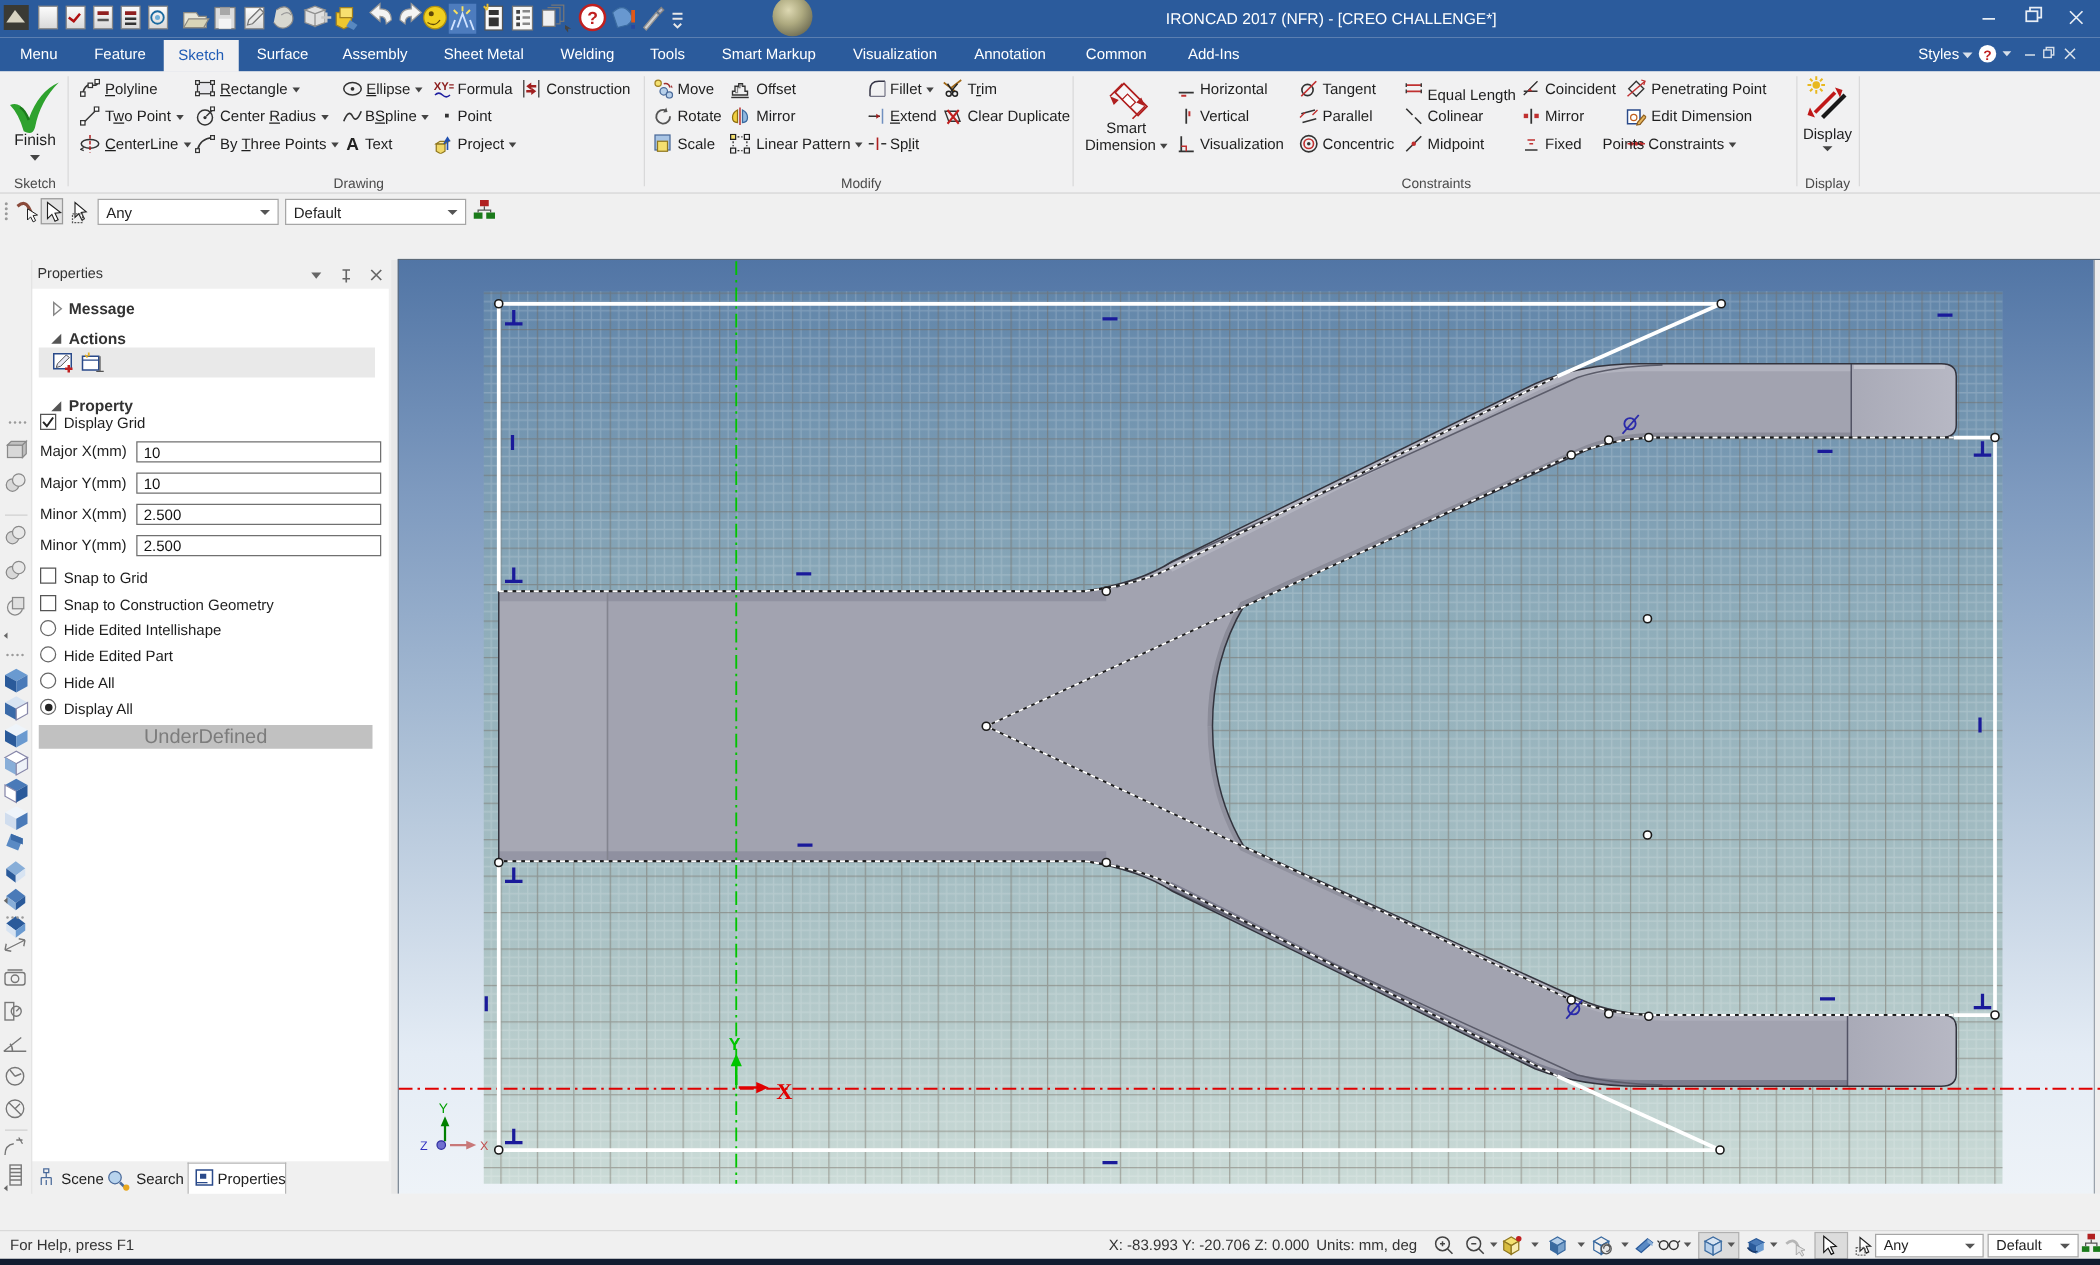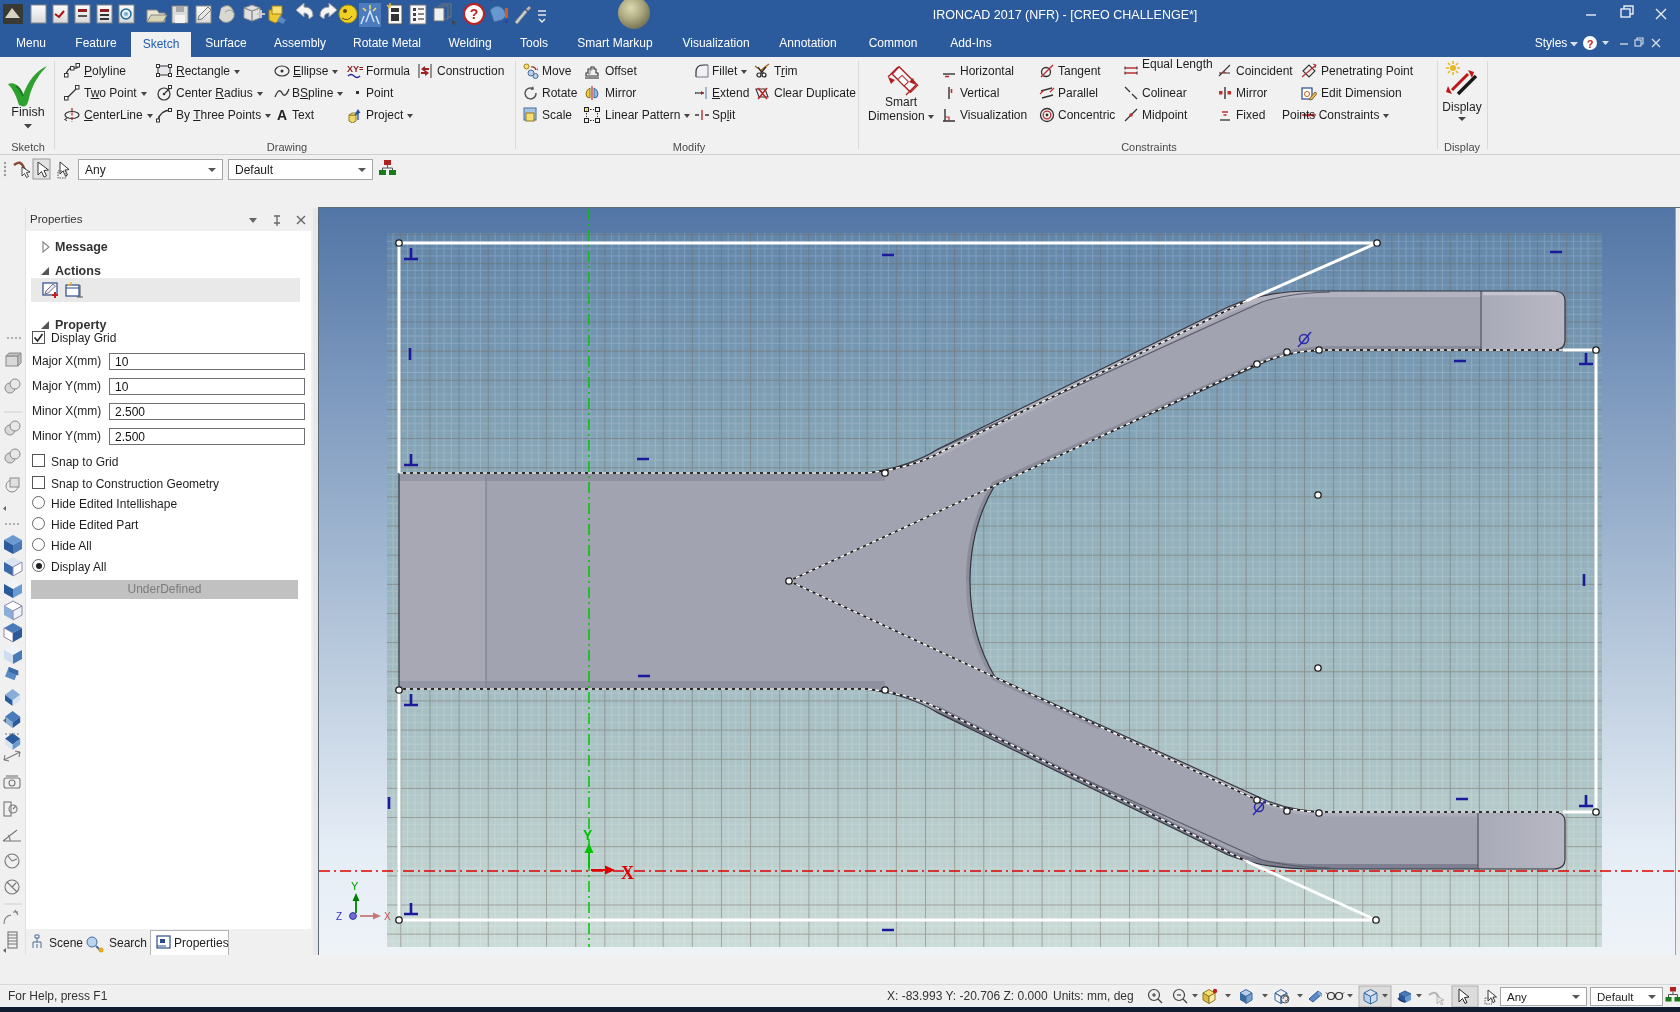--- a/index.html
+++ b/index.html
@@ -122,21 +122,21 @@
           <path d="M1624 9 v-3 h9 v8 h-3"></path>
         <path d="M1656 9 l10 10 M1666 9 l-10 10"></path>
       </g>
     </svg>
   </div>
   <div class="abs" id="menubar">
     <div class="mtab" style="left:31px">Menu</div>
     <div class="mtab" style="left:96px">Feature</div>
     <div class="mtab" style="left:226px">Surface</div>
     <div class="mtab" style="left:300px">Assembly</div>
-    <div class="mtab" style="left:387px">Rotate Metal</div>
+    <div class="mtab" style="left:387px">Sheet Metal</div>
     <div class="mtab" style="left:470px">Welding</div>
     <div class="mtab" style="left:534px">Tools</div>
     <div class="mtab" style="left:615px">Smart Markup</div>
     <div class="mtab" style="left:716px">Visualization</div>
     <div class="mtab" style="left:808px">Annotation</div>
     <div class="mtab" style="left:893px">Common</div>
     <div class="mtab" style="left:971px">Add-Ins</div>
     <div class="mtab" style="left:1551px">Styles</div>
     <svg width="150" height="27" style="position:absolute;left:1530px;top:0">
       <path d="M40 12 l4 4.5 4 -4.5 Z" fill="#d8e0ea"></path>
@@ -349,21 +349,21 @@
     <svg class="rico" style="left:1039px;top:50px" viewBox="0 0 16 16">
         <circle cx="8" cy="8" r="6.5" fill="none" stroke="#333" stroke-width="1.3"></circle>
         <circle cx="8" cy="8" r="3.8" fill="none" stroke="#c03030" stroke-width="1.3"></circle>
         <circle cx="8" cy="8" r="1.4" fill="#333"></circle>
       </svg>
     <div class="rbtn" style="left:1058px;top:51px">Concentric</div>
     <svg class="rico" style="left:1123px;top:6px" viewBox="0 0 16 16">
         <path d="M2 5 h12 M2 10 h12" stroke="#c03030" stroke-width="1.4"></path>
         <path d="M2 3.5 v3 M14 3.5 v3 M2 8.5 v3 M14 8.5 v3" stroke="#333" stroke-width="1.1"></path>
       </svg>
-    <div class="rbtn" style="left:1142px;top:0">Equal Length</div>
+    <div class="rbtn" style="left:1142px;top:12px">Equal Length</div>
     <svg class="rico" style="left:1123px;top:28px" viewBox="0 0 16 16">
         <path d="M2 2 l5 5 M9 9 l5 5" stroke="#333" stroke-width="1.3"></path>
       </svg>
     <div class="rbtn" style="left:1142px;top:29px">Colinear</div>
     <svg class="rico" style="left:1123px;top:50px" viewBox="0 0 16 16">
         <path d="M2 14 L14 2" stroke="#333" stroke-width="1.3"></path>
         <circle cx="8" cy="8" r="1.8" fill="#c03030"></circle>
       </svg>
     <div class="rbtn" style="left:1142px;top:51px">Midpoint</div>
     <svg class="rico" style="left:1217px;top:6px" viewBox="0 0 16 16">
@@ -628,21 +628,21 @@
       <div class="plabel" style="left:25px;top:246px">Snap to Construction Geometry</div>
       <div class="radio" style="left:6px;top:265px"></div>
       <div class="plabel" style="left:25px;top:266px">Hide Edited Intellishape</div>
       <div class="radio" style="left:6px;top:286px"></div>
       <div class="plabel" style="left:25px;top:287px">Hide Edited Part</div>
       <div class="radio" style="left:6px;top:307px"></div>
       <div class="plabel" style="left:25px;top:308px">Hide All</div>
       <div class="radio" style="left:6px;top:328px"></div>
       <div style="position:absolute;left:9.5px;top:331.5px;width:6px;height:6px;border-radius:50%;background:#222"></div>
       <div class="plabel" style="left:25px;top:329px">Display All</div>
-      <div style="position:absolute;left:5px;top:349px;width:267px;height:19px;background:#c1c1c1;color:#7c7c7c;font-size:12px;text-align:center;line-height:19px">UnderDefined</div>
+      <div style="position:absolute;left:5px;top:349px;width:267px;height:19px;background:#c1c1c1;color:#7c7c7c;font-size:16px;text-align:center;line-height:19px">UnderDefined</div>
     </div>
 
     <div style="position:absolute;left:124px;top:722px;width:79px;height:25px;background:#fff;border:1px solid #b5b5b5;border-bottom:none;box-sizing:border-box"></div>
     <svg width="290" height="26" style="position:absolute;left:0;top:722px">
       <g stroke="#4a6a9a" fill="none">
           <path d="M11 18 v-4 m-4 4 v-6 m8 6 v-6 M7 12 h8 M11 8 v4 M9 5 h4 v3 h-4 Z"></path>
         </g>
       <circle cx="66" cy="12" r="5" fill="#b8d4ee" stroke="#4a6a9a"></circle>
         <path d="M70 16 l4 4" stroke="#4a6a9a" stroke-width="2"></path>
         <circle cx="75" cy="20" r="2.5" fill="#e8a820"></circle>

